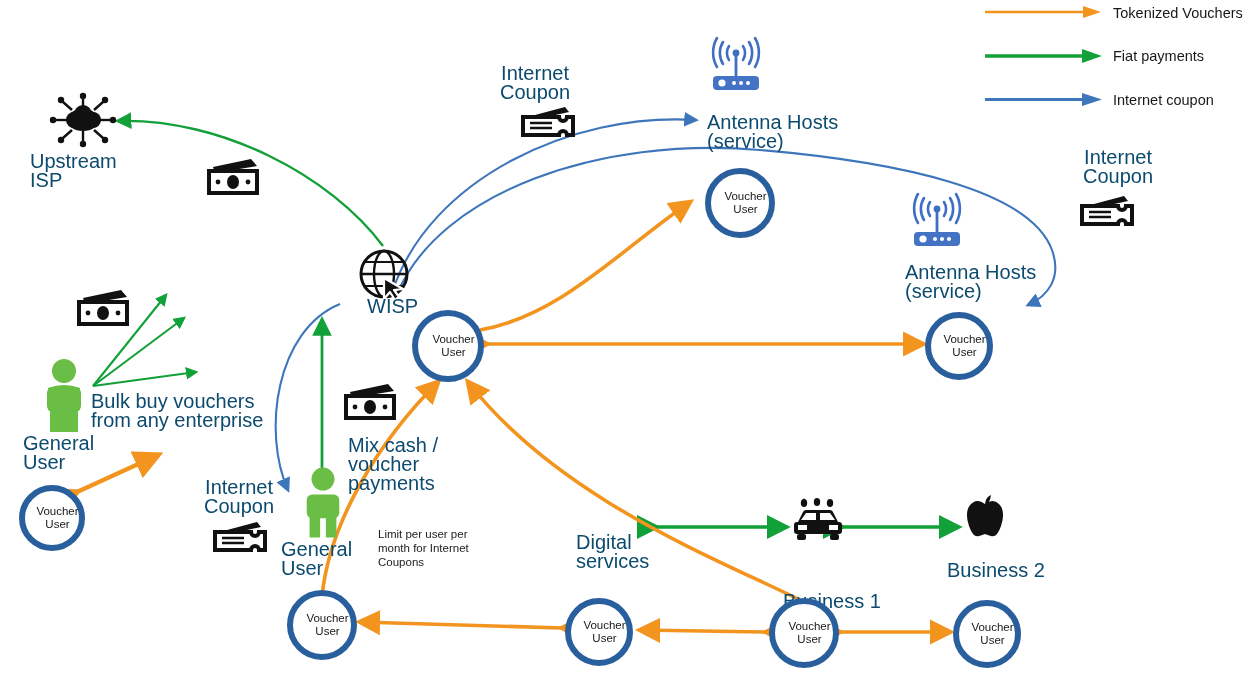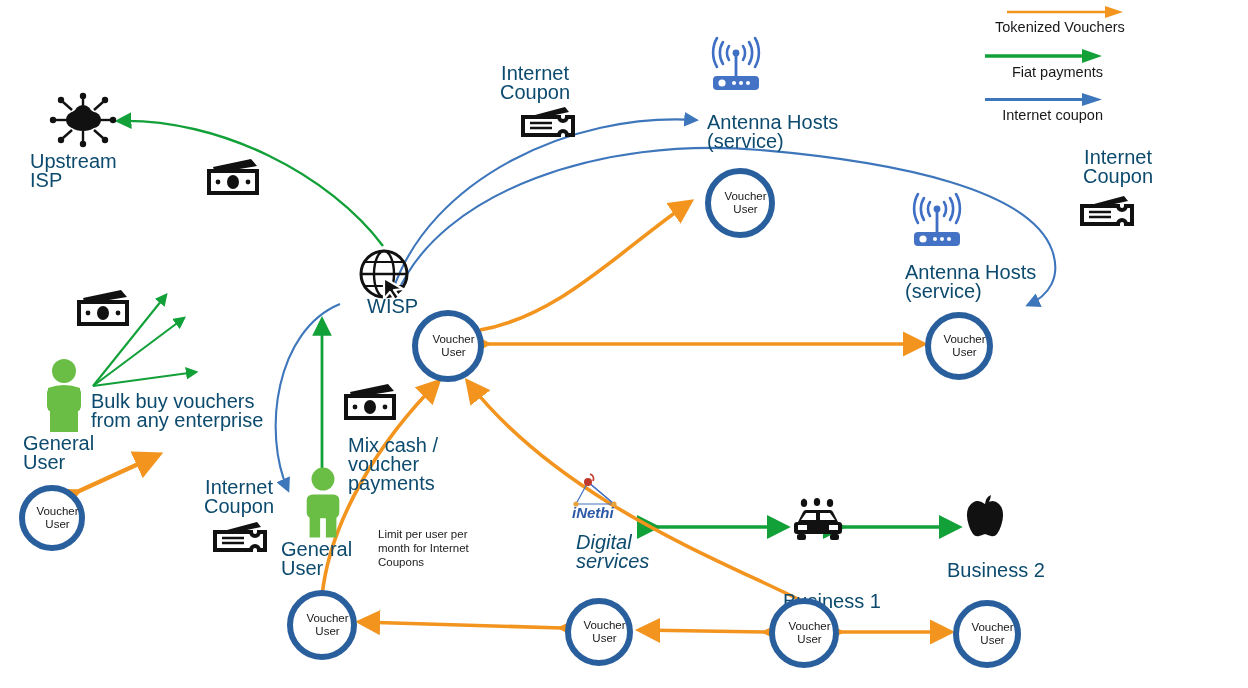--- a/index.html
+++ b/index.html
@@ -32,21 +32,21 @@
     box-sizing:border-box;
     display:flex;align-items:center;justify-content:center;
     flex-direction:column;
   }
   .vu span{
     font-size:11.5px;line-height:13.5px;
     text-align:center;color:#17181a;
     display:block;
     margin-left:11px;
   }
-  .legend-row{position:absolute;display:flex;align-items:flex-end;flex-direction:column;}
+  .legend-row{position:absolute;display:flex;align-items:flex-start;}
   .legend-text{font-size:14.5px;color:#17181a;margin-left:10px;}
   svg{overflow:visible;}
 </style>
 </head>
 <body>
 
 <div id="stage">
 
   <svg id="edges" width="1248" height="688" viewBox="0 0 1248 688">
     <defs>
@@ -319,34 +319,21 @@
   </div>
 
   <div class="lbl small" style="left:378px;top:527px;width:115px;">Limit per user per
 month for Internet
 Coupons</div>
 
   <div class="lbl" style="left:348px;top:436px;">Mix cash /
 voucher
 payments</div>
 
-  <div class="node" style="left:566px;top:470px;">
-    <svg width="62" height="52" viewBox="0 0 62 52">
-      <g stroke="#4472C4" stroke-width="1.2" fill="none">
-        <path d="M22,12 L10,34 L48,34 z"></path>
-        <path d="M22,12 L48,34"></path>
-      </g>
-      <circle cx="22" cy="12" r="4" fill="#C0392B"></circle>
-      <path d="M24,4 q5,2 3,7" stroke="#C0392B" stroke-width="1.6" fill="none"></path>
-      <circle cx="10" cy="34" r="2.6" fill="#E8A33D"></circle>
-      <circle cx="48" cy="34" r="2.6" fill="#E8A33D"></circle>
-      <text x="6" y="48" font-family="Liberation Sans, sans-serif" font-size="15" font-weight="bold" fill="#2E5AA8" font-style="italic">iNethi</text>
-    </svg>
-  </div>
-  <div class="lbl" style="left:576px;top:533px;font-style:italic;">Digital
+  <div class="lbl" style="left:576px;top:533px;">Digital
 services</div>
 
   <div class="node" style="left:790px;top:496px;">
     <svg width="56" height="48" viewBox="0 0 56 48">
       <g fill="#111">
         <path d="M14,2 q3,5 0,7 q-3,-2 0,-7"></path>
         <ellipse cx="14" cy="7" rx="3.2" ry="4"></ellipse>
         <ellipse cx="27" cy="6" rx="3.2" ry="4"></ellipse>
         <ellipse cx="40" cy="7" rx="3.2" ry="4"></ellipse>
         <path d="M8,26 L13,16 q1,-2 3,-2 h24 q2,0 3,2 L48,26 z"></path>

